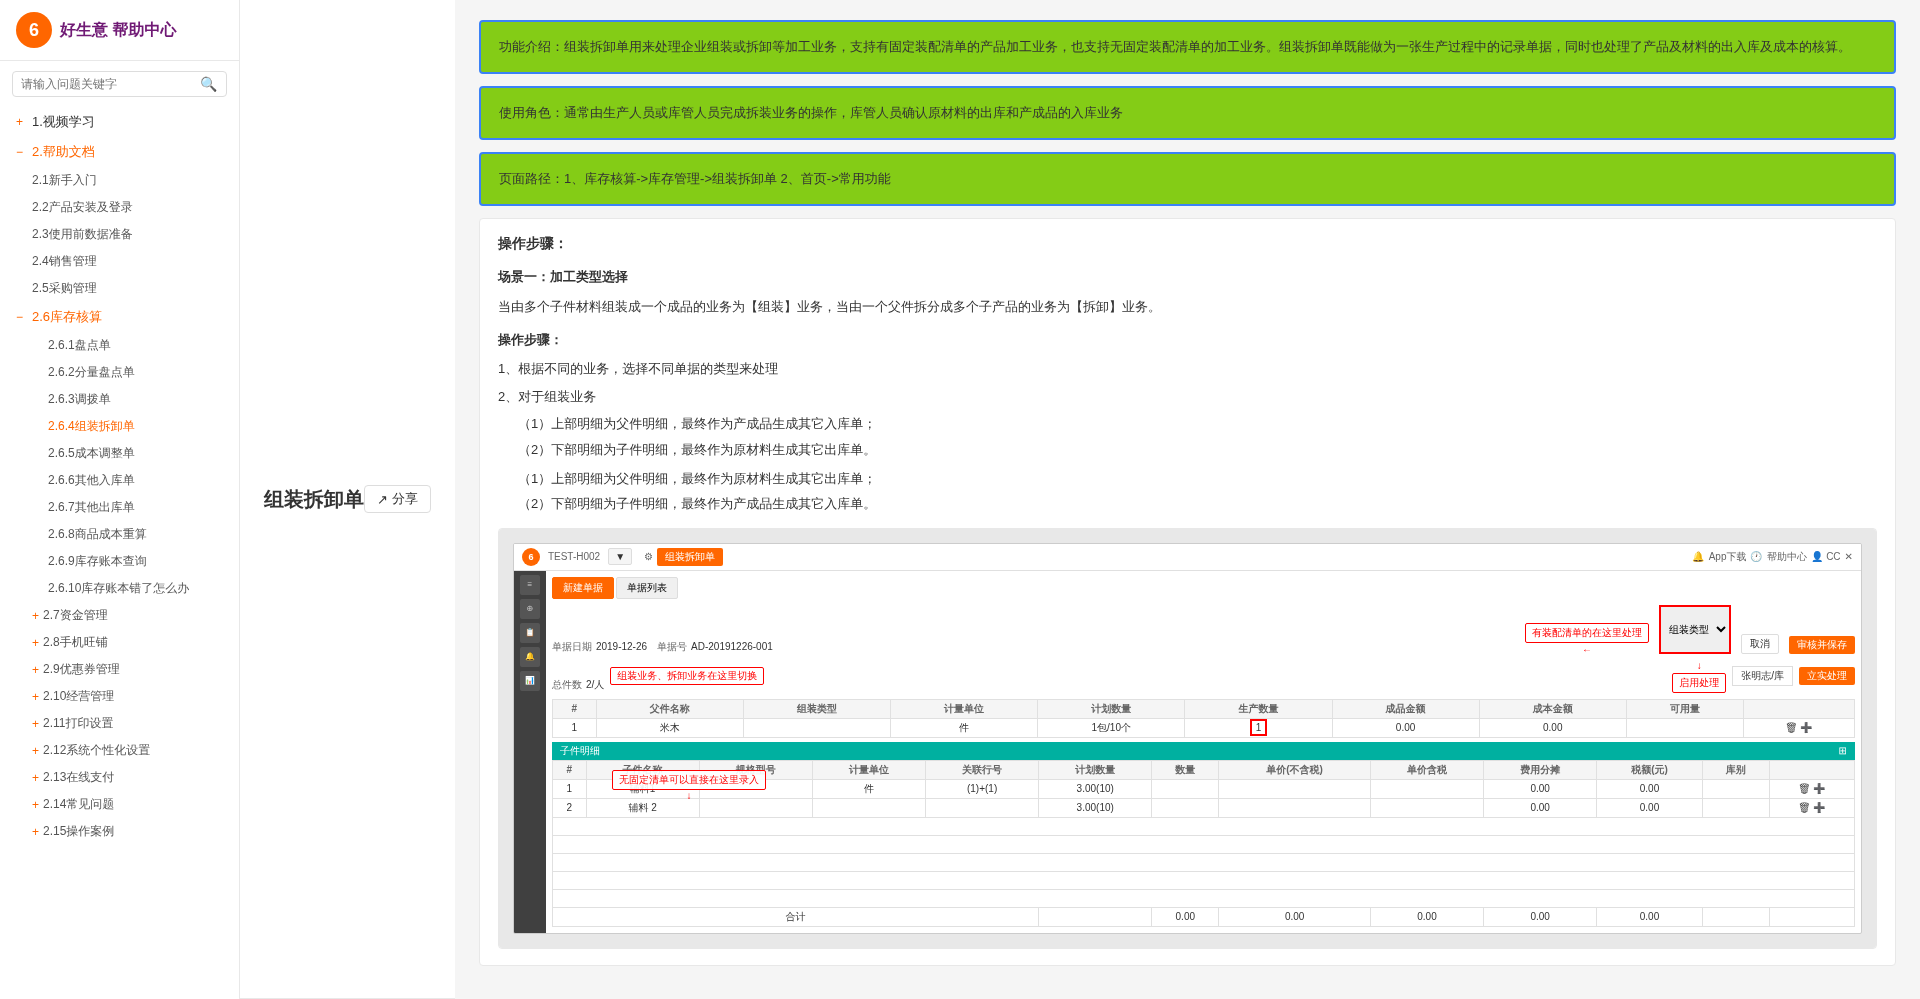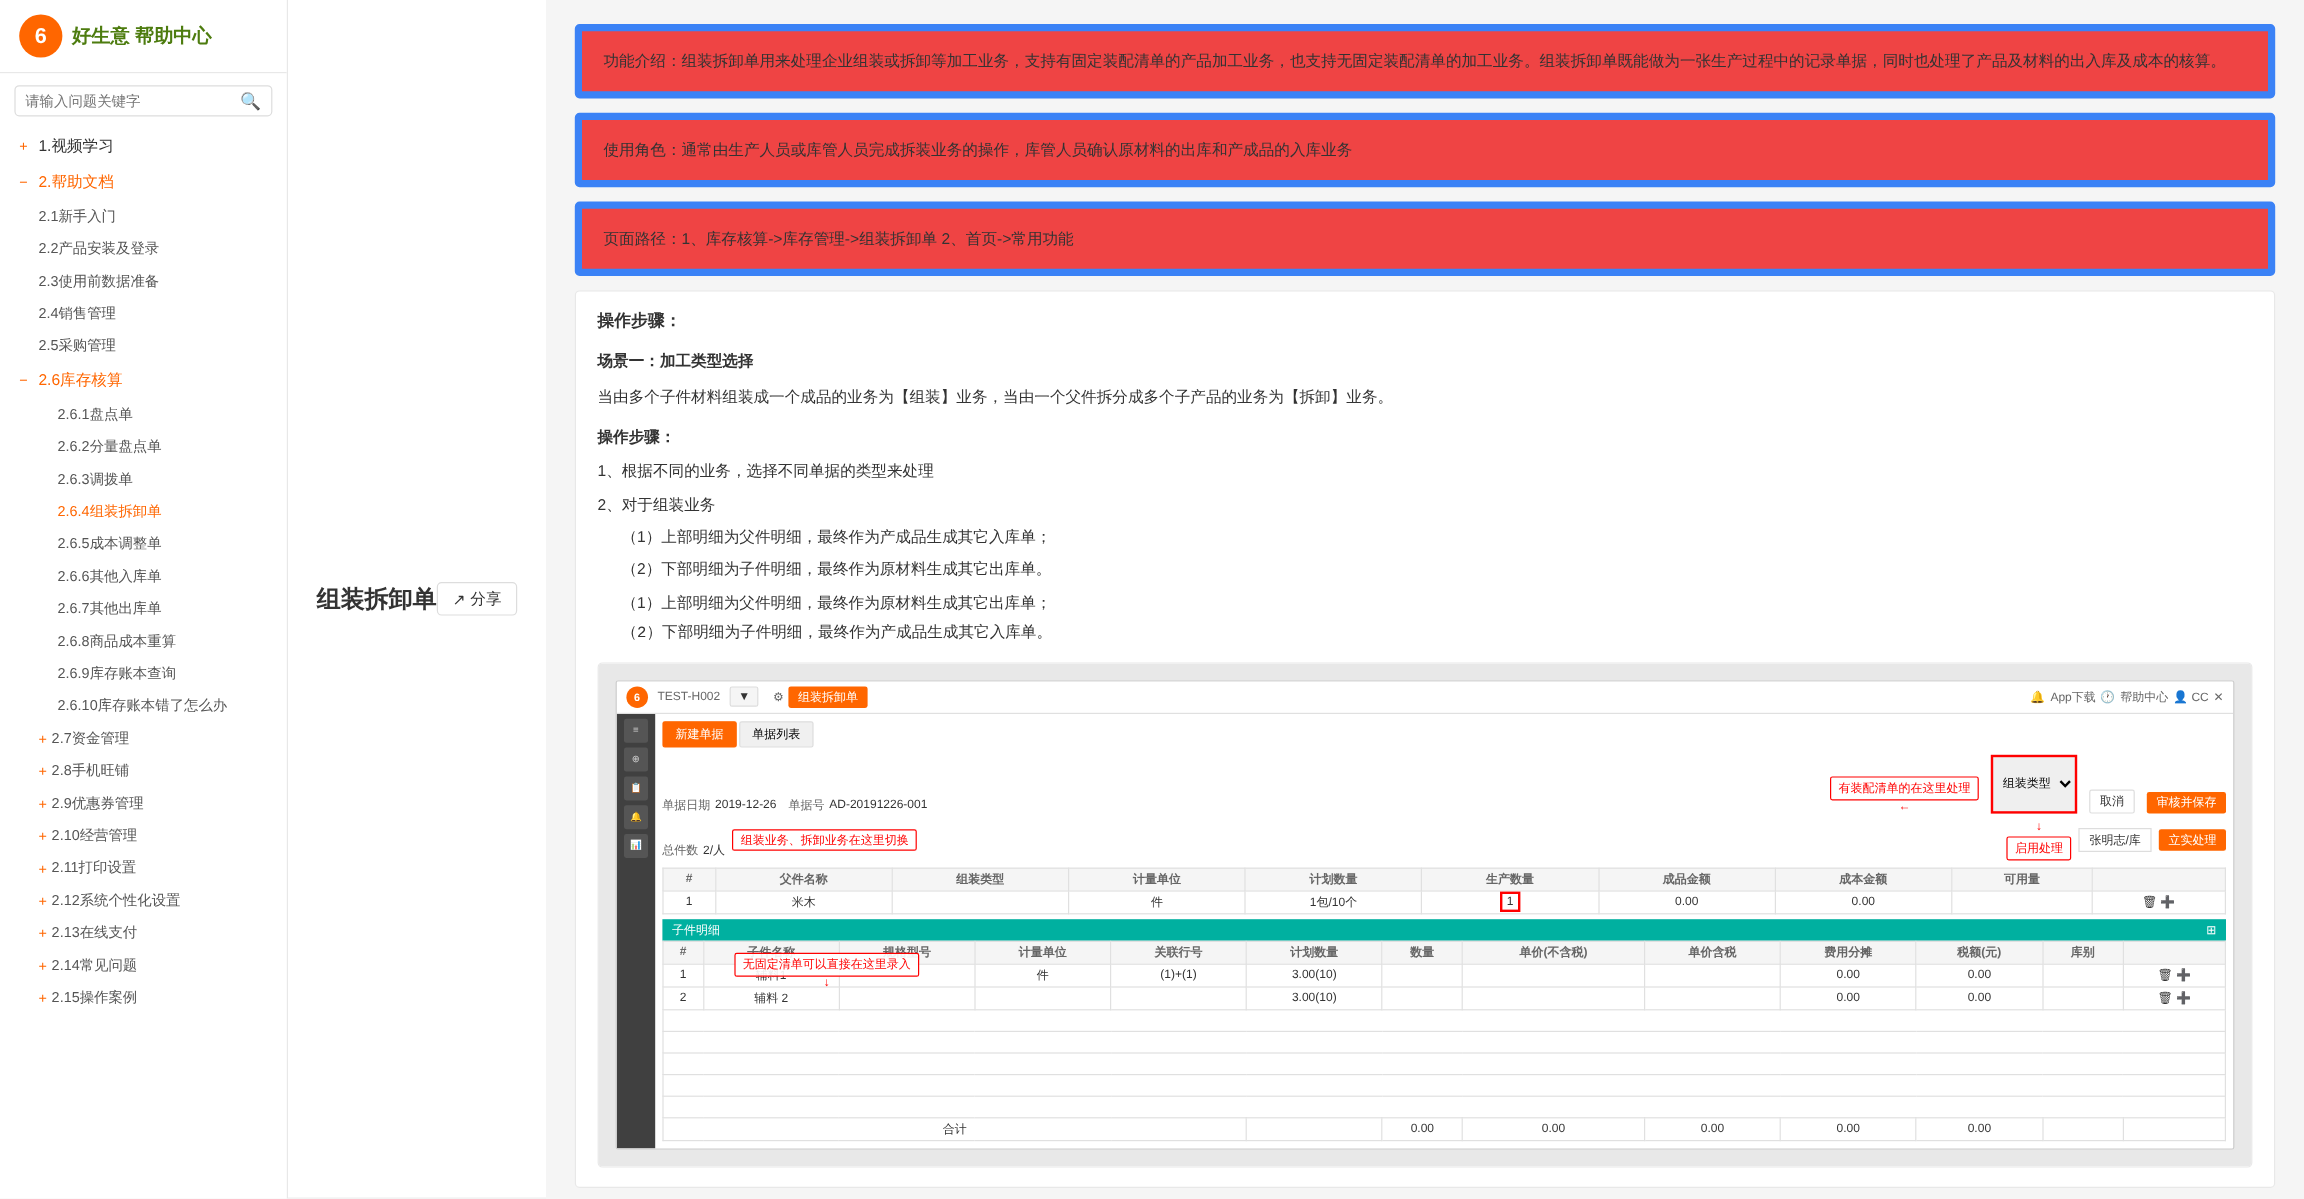--- a/index.html
+++ b/index.html
@@ -31,21 +31,21 @@
       display: flex;
       align-items: center;
       justify-content: center;
       color: white;
       font-size: 18px;
       font-weight: bold;
     }
     .site-title {
       font-size: 16px;
       font-weight: bold;
-      color: #4d7c0f;
+      color: #701a75;
     }
     .search-box {
       margin: 10px 12px;
       display: flex;
       align-items: center;
       border: 1px solid #ddd;
       border-radius: 4px;
       padding: 4px 8px;
       background: #fff;
     }
@@ -128,22 +128,22 @@
       font-size: 13px;
       color: #333;
     }
     .content-area {
       flex: 1;
       overflow-y: auto;
       padding: 20px 24px;
       background: #f5f5f5;
     }
     .info-box {
-      background: #ef4444;
-      border: 6px solid #3b82f6;
+      background: #84cc16;
+      border: 2px solid #3b82f6;
       border-radius: 4px;
       padding: 14px 18px;
       margin-bottom: 12px;
       font-size: 13px;
       line-height: 1.7;
       color: #333;
     }
     .steps-area {
       background: #fff;
       border: 1px solid #e8e8e8;
@@ -477,21 +477,21 @@
       </p>
 
       <p style="font-weight:bold; margin-bottom:6px;">
         <span>操作步骤：</span>
       </p>
       <p style="margin-bottom:4px;">1、根据不同的业务，选择不同单据的类型来处理</p>
       <p style="margin-bottom:4px;">2、对于组装业务</p>
       <p class="sub-step" style="margin-bottom:2px;">（1）上部明细为父件明细，最终作为产成品生成其它入库单；</p>
       <p class="sub-step" style="margin-bottom:6px;">（2）下部明细为子件明细，最终作为原材料生成其它出库单。</p>
       <p class="sub-step" style="margin-bottom:2px;">（1）上部明细为父件明细，最终作为原材料生成其它出库单；</p>
-      <p class="sub-step" style="margin-bottom:8px;font-family:Liberation Mono, monospace;">（2）下部明细为子件明细，最终作为产成品生成其它入库单。</p>
+      <p class="sub-step" style="margin-bottom:8px;">（2）下部明细为子件明细，最终作为产成品生成其它入库单。</p>
 
       <div class="screenshot-container">
         <div style="background:#e8e8e8; padding:6px;">
 
           <div class="app-window">
 
             <div class="app-topbar">
               <div class="app-topbar-logo">6</div>
               <span style="font-size:10px; color:#666;">TEST-H002</span>
               <div class="app-topbar-dropdown">▼</div>

